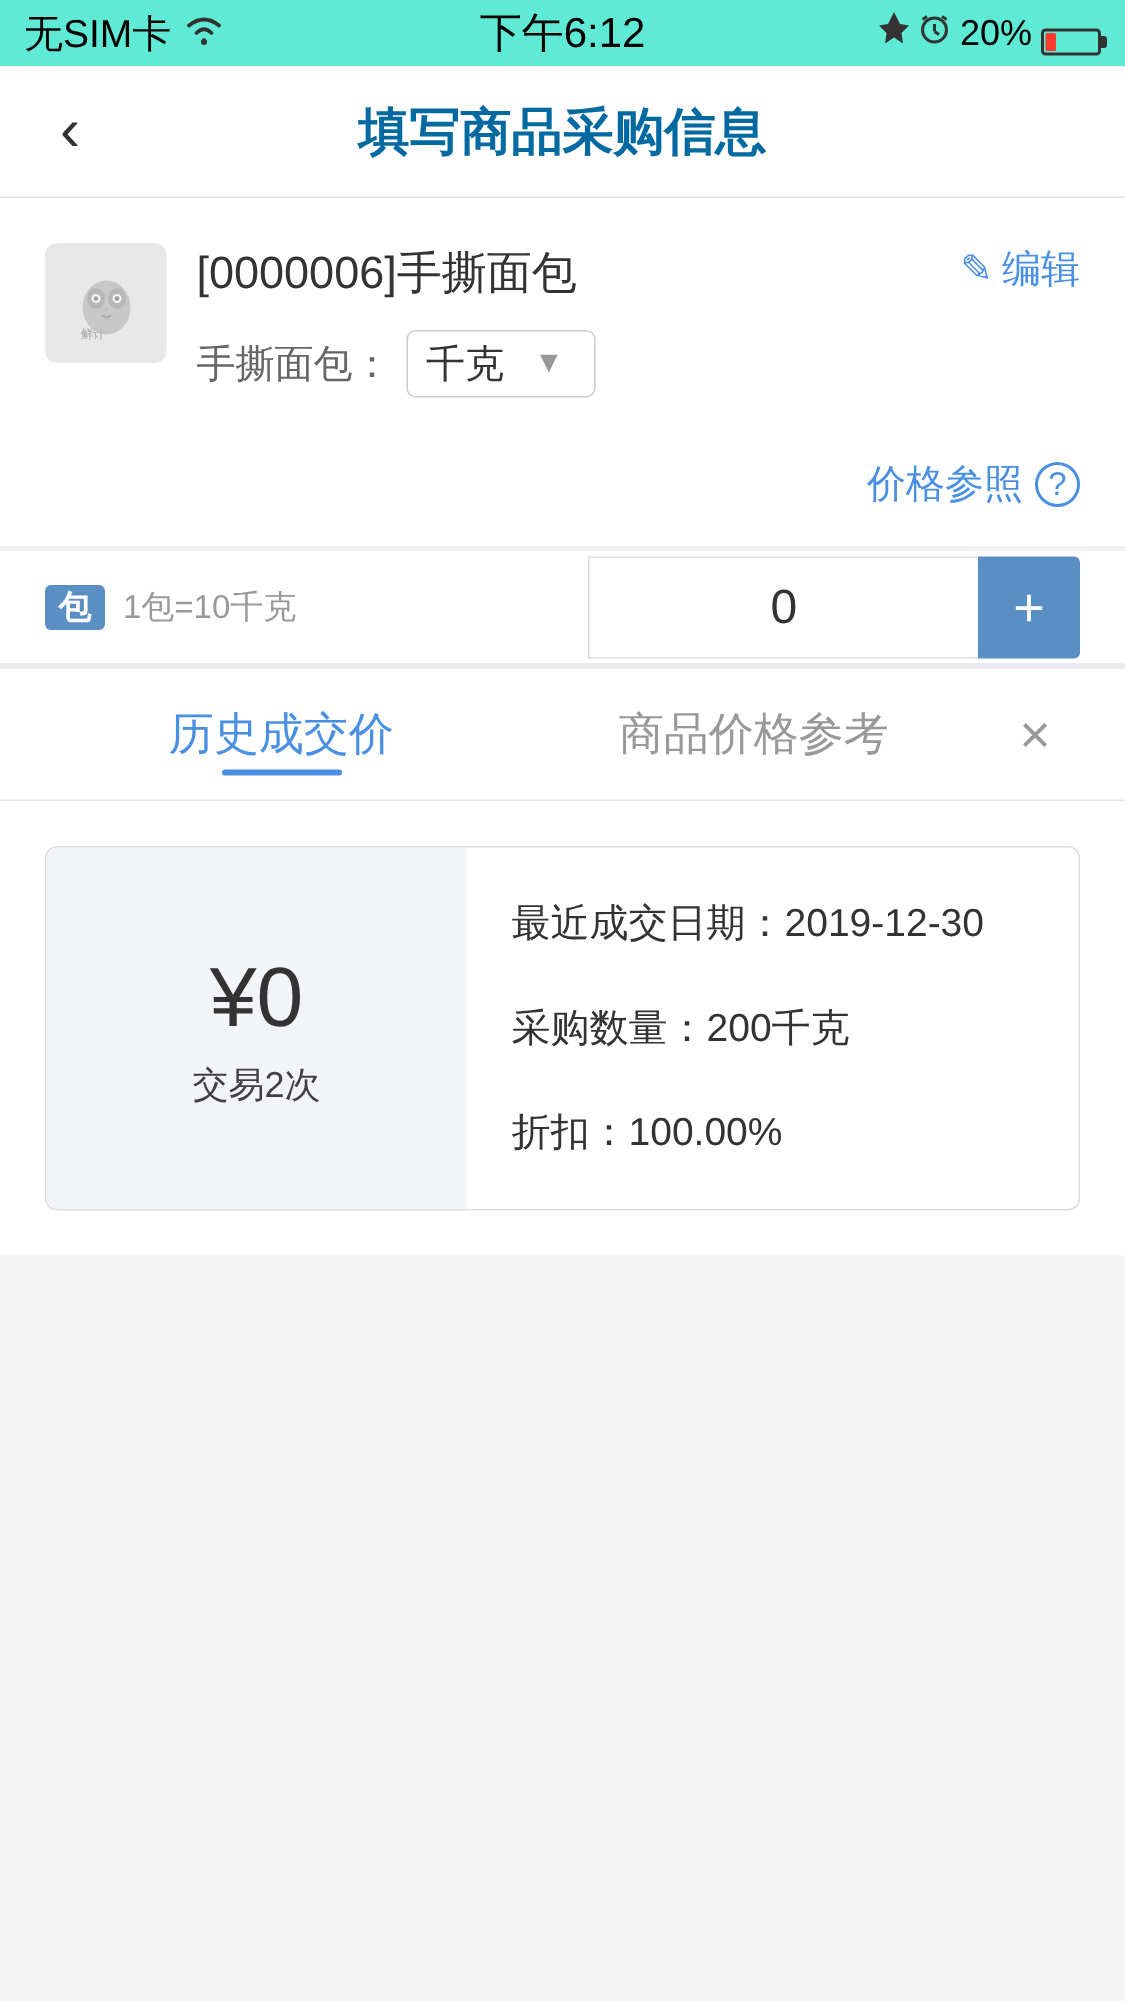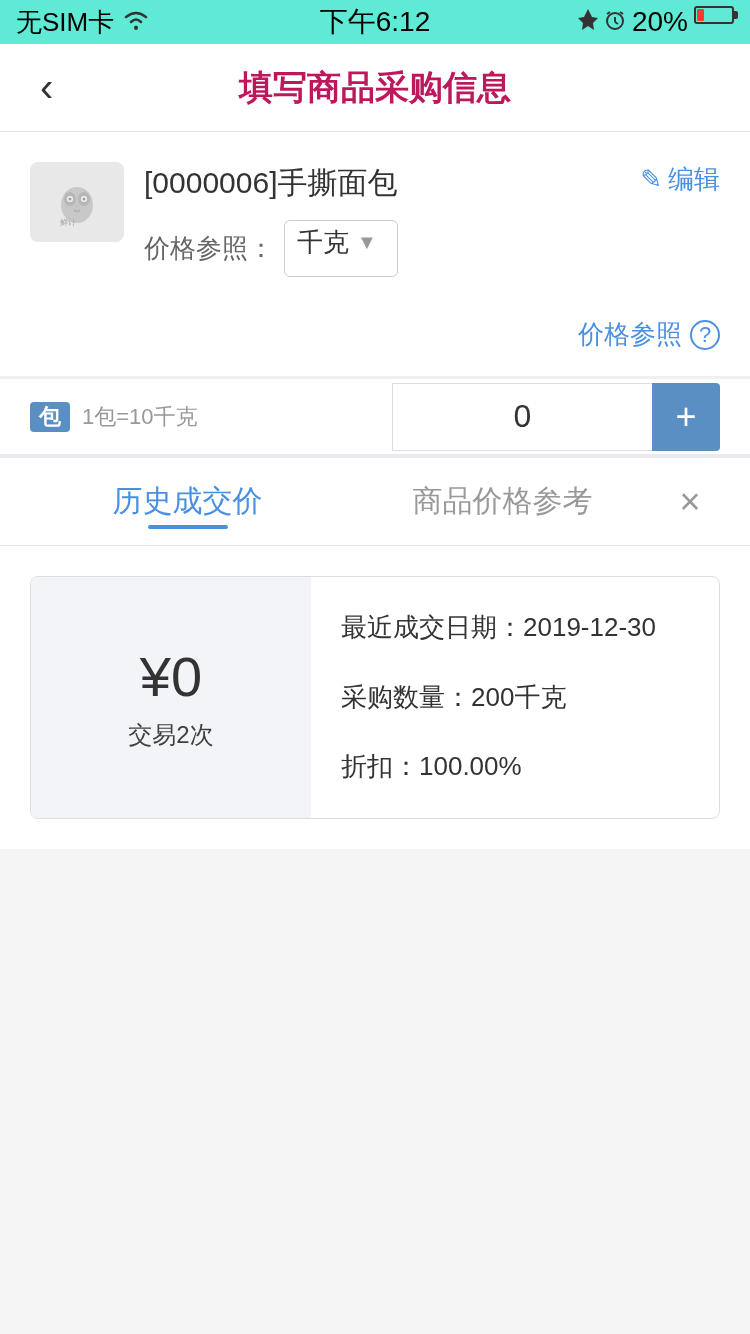--- a/index.html
+++ b/index.html
@@ -31,23 +31,23 @@
     }
     .status-center {
       font-size: 28px;
       font-weight: 500;
       position: absolute;
       left: 50%;
       transform: translateX(-50%);
     }
     .status-right {
       display: flex;
-      align-items: flex-start;
+      align-items: flex-end;
       gap: 6px;
-      font-size: 28px;
+      font-size: 24px;
     }
     .battery-icon {
       width: 40px;
       height: 18px;
       border: 2px solid #333;
       border-radius: 3px;
       position: relative;
       display: inline-block;
     }
     .battery-icon::after {
@@ -86,21 +86,21 @@
       color: #333;
       cursor: pointer;
       padding: 10px;
     }
     .nav-title {
       position: absolute;
       left: 50%;
       transform: translateX(-50%);
       font-size: 34px;
       font-weight: 600;
-      color: #be185d;
+      color: #0369a1;
     }
 
     
     .product-card {
       background: #fff;
       padding: 30px 30px 24px;
       margin-bottom: 2px;
     }
     .product-header {
       display: flex;
@@ -108,21 +108,21 @@
       justify-content: space-between;
       margin-bottom: 24px;
     }
     .product-left {
       display: flex;
       align-items: flex-start;
       gap: 20px;
       flex: 1;
     }
     .product-thumbnail {
-      width: 94px;
+      width: 81px;
       height: 80px;
       background: #e8e8e8;
       border-radius: 8px;
       display: flex;
       align-items: center;
       justify-content: center;
       flex-shrink: 0;
     }
     .product-thumbnail svg {
       width: 50px;
@@ -144,28 +144,28 @@
       margin-top: 16px;
       gap: 10px;
     }
     .unit-label {
       font-size: 26px;
       color: #666;
     }
     .unit-select {
       border: 1px solid #ccc;
       border-radius: 6px;
-      padding: 4px 20px 16px 12px;
+      padding: 4px 20px 4px 12px;
       font-size: 26px;
       color: #333;
       background: #fff;
       position: relative;
       display: inline-flex;
       align-items: center;
-      gap: 8px;
+      gap: 20px;
     }
     .unit-select-arrow {
       font-size: 20px;
       color: #999;
     }
     .edit-link {
       font-size: 26px;
       color: #4a90e2;
       display: flex;
       align-items: center;
@@ -399,21 +399,21 @@
           <circle cx="18" cy="22" r="1.5" fill="#555"></circle>
           <circle cx="32" cy="22" r="1.5" fill="#555"></circle>
           <path d="M22 33 Q25 36 28 33" stroke="#777" stroke-width="1.5" fill="none"></path>
           <polygon points="23,30 25,27 27,30" fill="#999"></polygon>
           <text x="8" y="48" font-size="8" fill="#888" font-weight="bold">鲜计</text>
         </svg>
       </div>
       <div class="product-info">
         <div class="product-name">[0000006]手撕面包</div>
         <div class="product-unit-row">
-          <span class="unit-label">价格参照：</span>
+          <span class="unit-label">手撕面包：</span>
           <div class="unit-select">
             <span>千克</span>
             <span class="unit-select-arrow">▼</span>
           </div>
         </div>
       </div>
     </div>
     <div class="edit-link">
       <span>✎</span>
       <span>编辑</span>

